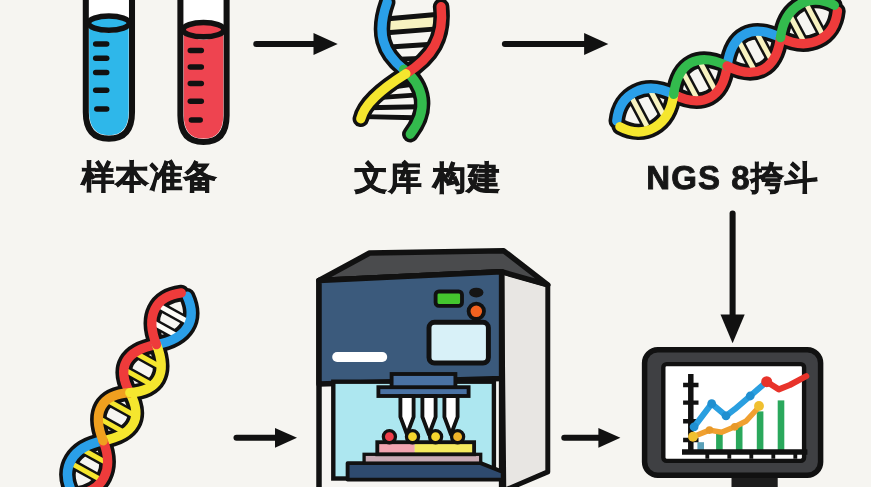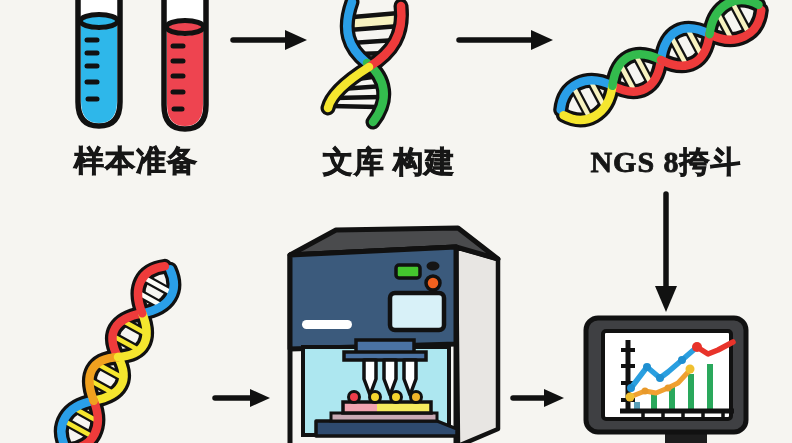--- a/index.html
+++ b/index.html
@@ -1,21 +1,21 @@
 <!DOCTYPE html>
 <html><head>
 <meta charset="utf-8">
 <style>
   html,body{margin:0;padding:0;background:#e9e8e4;}
   .canvas{
     position:relative;
     width:792px;height:443px;
     overflow:hidden;
     background:#f6f5f1;
-    font-family:Liberation Serif, serif;
+    font-family:Liberation Sans, sans-serif;
   }
   svg{position:absolute;inset:0;display:block;}
   .step-label{
     font-size:30px;
     font-weight:800;
     fill:#161616;
     stroke:#161616;
     stroke-width:.8;
     paint-order:stroke;
     letter-spacing:1px;

